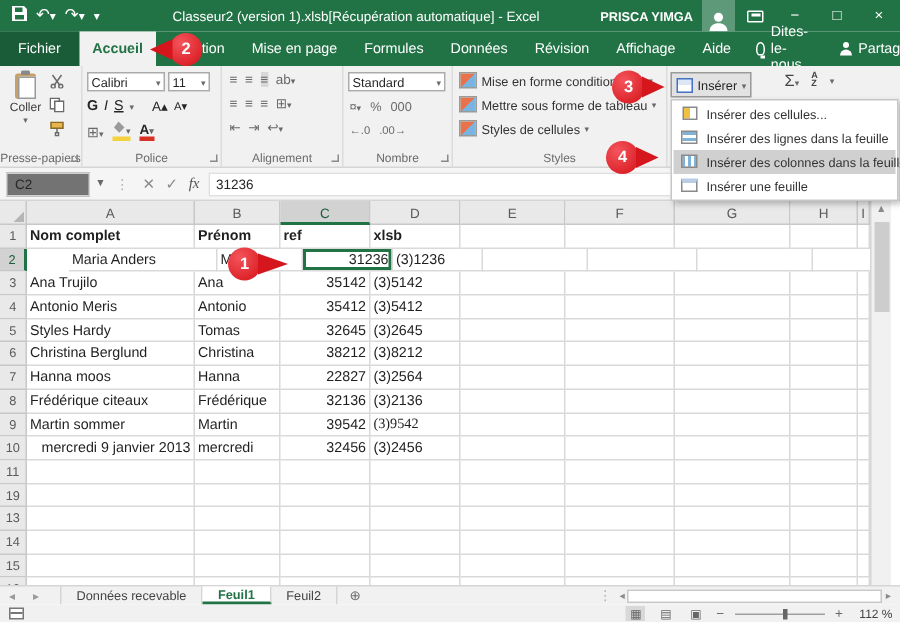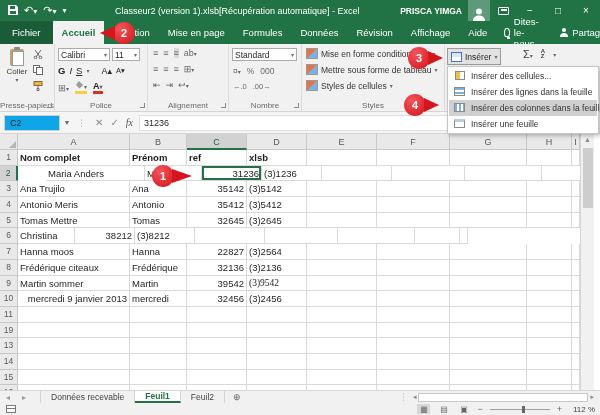--- a/index.html
+++ b/index.html
@@ -73,21 +73,21 @@
   .sic { width:12px; height:11px; border:1px solid #9a9a9a; background:linear-gradient(135deg,#e8734a 0 50%,#7ab2e0 50% 100%); flex:none; }
 
   .g-cells { left:445px; width:155px; border-right:none; }
   .insert-btn { position:absolute; left:2px; top:4px; height:17px; display:flex; align-items:center; gap:3px; padding:0 3px; background:#e2e2e2; border:1px solid #9a9a9a; font-size:8.5px; }
   .ins-ic { width:11px; height:10px; border:1px solid #4472c4; background:linear-gradient(#dce6f4 0 50%,#fff 50% 100%); }
   .edit-icons { position:absolute; left:78px; top:4px; display:flex; gap:8px; align-items:center; font-size:11px; color:#444; }
   .sortaz { display:flex; flex-direction:column; font-size:6px; line-height:5px; color:#444; font-weight:bold; }
 
   
   .fbar { position:absolute; left:0; top:112px; width:600px; height:22px; background:#f5f5f5; border-bottom:1px solid #d5d5d5; display:flex; align-items:center; }
-  .namebox { width:56px; height:16px; background:#0ea5e9; border:1px solid #d0d0d0; margin-left:4px; display:flex; align-items:center; padding-left:5px; font-size:9px; }
+  .namebox { width:56px; height:16px; background:#737373; border:1px solid #d0d0d0; margin-left:4px; display:flex; align-items:center; padding-left:5px; font-size:9px; }
   .nb-caret { width:14px; text-align:center; color:#6a6a6a; font-size:7px; }
   .fdots { color:#b0b0b0; margin:0 3px; font-size:9px; }
   .fbtns { display:flex; gap:7px; align-items:center; padding:0 6px; color:#8a8a8a; font-size:10px; }
   .fx { font-style:italic; font-family:"Liberation Serif", serif; color:#555; }
   .finput { flex:1; height:16px; background:#fff; border:1px solid #e0e0e0; margin-right:2px; display:flex; align-items:center; padding-left:4px; font-size:9px; }
 
   
   .grid { position:absolute; left:0; top:134px; width:580px; height:256px; overflow:hidden; background:#fff; }
   .gr { display:flex; }
   .hc, .cell, .rh { border-right:1px solid #d9d9d9; border-bottom:1px solid #d9d9d9; overflow:hidden; white-space:nowrap; flex:none; }
@@ -411,32 +411,33 @@
         <div class="cell num" style="width: 60px; height: 15.7px; line-height: 15.7px;">35412</div>
         <div class="cell" style="width: 60px; height: 15.7px; line-height: 15.7px;">(3)5412</div>
         <div class="cell" style="width: 70px; height: 15.7px; line-height: 15.7px;"></div>
         <div class="cell" style="width: 73px; height: 15.7px; line-height: 15.7px;"></div>
         <div class="cell" style="width: 77px; height: 15.7px; line-height: 15.7px;"></div>
         <div class="cell" style="width: 45px; height: 15.7px; line-height: 15.7px;"></div>
         <div class="cell" style="width: 8px; height: 15.7px; line-height: 15.7px;"></div>
       </div>
       <div class="gr">
         <div class="rh" style="width: 18px; height: 15.7px; line-height: 15.7px;">5</div>
-        <div class="cell" style="width: 112px; height: 15.7px; line-height: 15.7px;">Tomas Mettre</div>
+        <div class="cell" style="width: 112px; height: 15.7px; line-height: 15.7px;">Styles Hardy</div>
         <div class="cell" style="width: 57px; height: 15.7px; line-height: 15.7px;">Tomas</div>
         <div class="cell num" style="width: 60px; height: 15.7px; line-height: 15.7px;">32645</div>
         <div class="cell" style="width: 60px; height: 15.7px; line-height: 15.7px;">(3)2645</div>
         <div class="cell" style="width: 70px; height: 15.7px; line-height: 15.7px;"></div>
         <div class="cell" style="width: 73px; height: 15.7px; line-height: 15.7px;"></div>
         <div class="cell" style="width: 77px; height: 15.7px; line-height: 15.7px;"></div>
         <div class="cell" style="width: 45px; height: 15.7px; line-height: 15.7px;"></div>
         <div class="cell" style="width: 8px; height: 15.7px; line-height: 15.7px;"></div>
       </div>
       <div class="gr">
         <div class="rh" style="width: 18px; height: 15.7px; line-height: 15.7px;">6</div>
+        <div class="cell" style="width: 112px; height: 15.7px; line-height: 15.7px;">Christina Berglund</div>
         <div class="cell" style="width: 57px; height: 15.7px; line-height: 15.7px;">Christina</div>
         <div class="cell num" style="width: 60px; height: 15.7px; line-height: 15.7px;">38212</div>
         <div class="cell" style="width: 60px; height: 15.7px; line-height: 15.7px;">(3)8212</div>
         <div class="cell" style="width: 70px; height: 15.7px; line-height: 15.7px;"></div>
         <div class="cell" style="width: 73px; height: 15.7px; line-height: 15.7px;"></div>
         <div class="cell" style="width: 77px; height: 15.7px; line-height: 15.7px;"></div>
         <div class="cell" style="width: 45px; height: 15.7px; line-height: 15.7px;"></div>
         <div class="cell" style="width: 8px; height: 15.7px; line-height: 15.7px;"></div>
       </div>
       <div class="gr">

